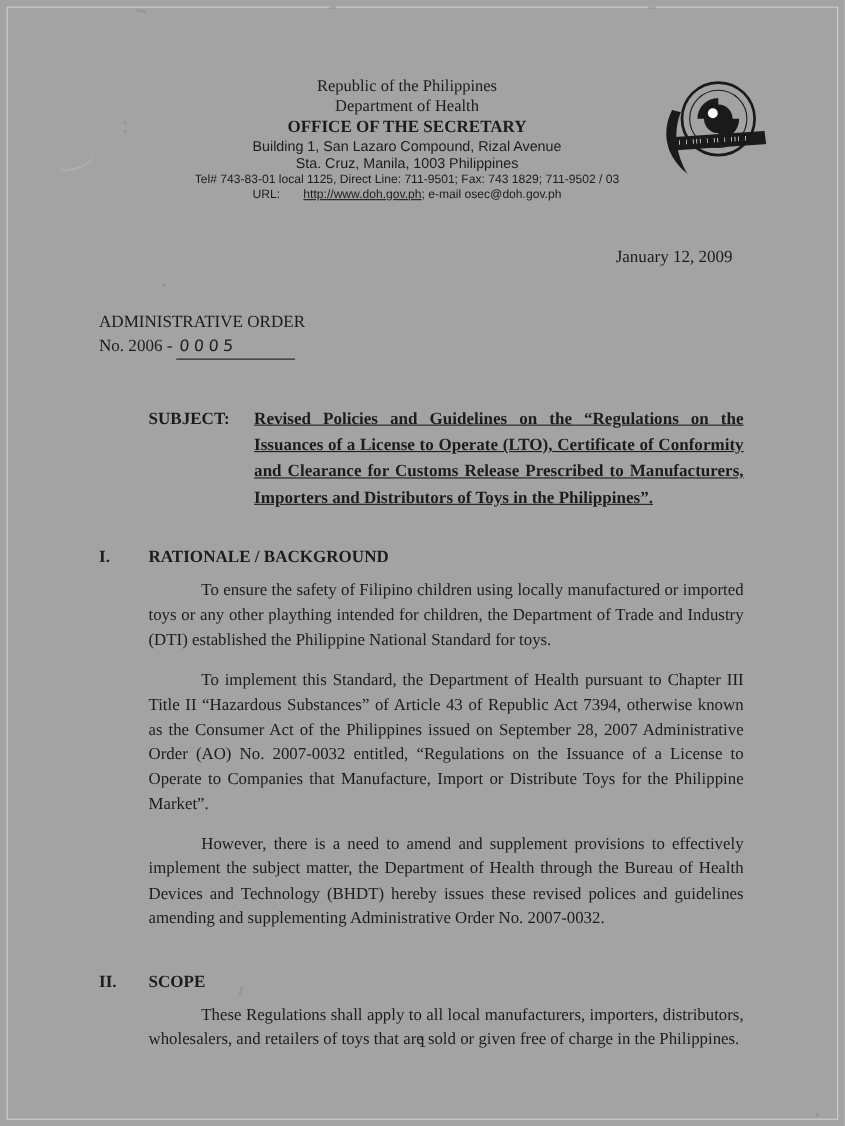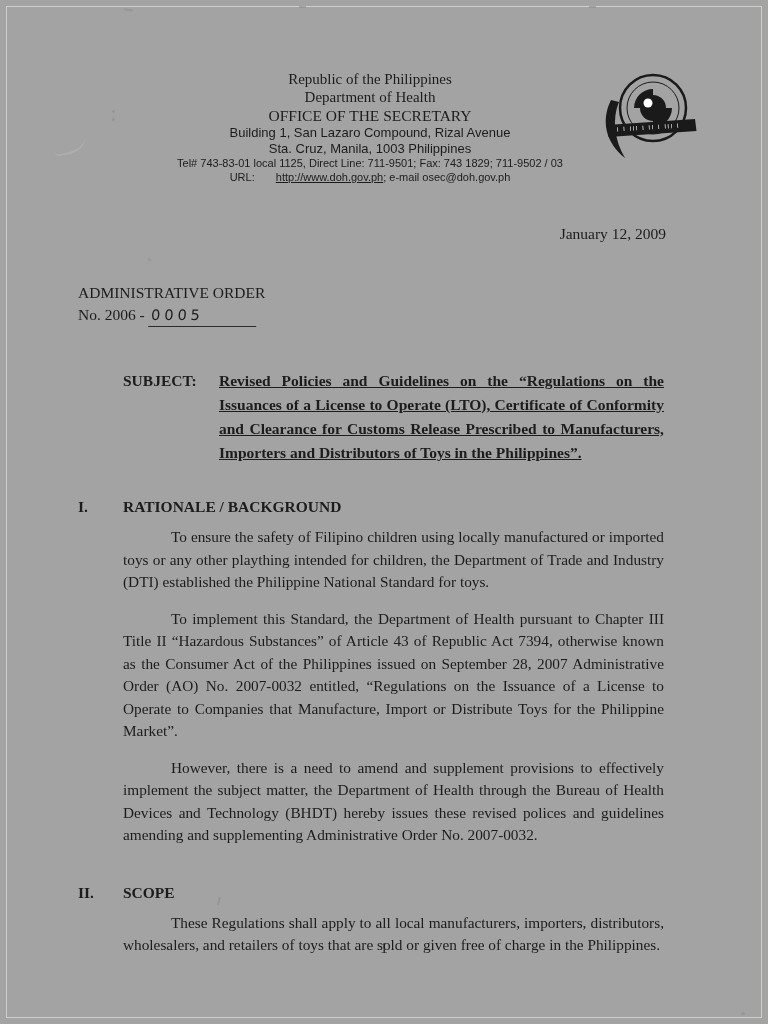--- a/index.html
+++ b/index.html
@@ -21,37 +21,37 @@
     border: 1px solid #cfcfc9;
     pointer-events: none;
   }
 
   
   .letterhead-text {
     position: absolute; left: 90px; top: 70px; width: 560px;
     text-align: center;
   }
   .lh-serif   { font-size: 15px; line-height: 18px; }
-  .lh-serif-b { font-size: 15.5px; line-height: 19px; font-weight: normal; }
+  .lh-serif-b { font-size: 15.5px; line-height: 19px; font-weight: bold; }
   .lh-sans    { font-family: "Liberation Sans", sans-serif; font-size: 13px; line-height: 15.5px; }
   .lh-small   { font-family: "Liberation Sans", sans-serif; font-size: 11px; line-height: 14px; }
   .underline  { text-decoration: underline; padding-left: 18px; }
 
   .logo {
     position: absolute; left: 595px; top: 70px;
     width: 104px; height: 92px;
   }
 
   
   .date-line {
     position: absolute; left: 400px; top: 225px; width: 266px;
     text-align: right; font-size: 15.5px;
   }
   .body-content {
-    position: absolute; left: 78px; top: 283px; width: 586px;
+    position: absolute; left: 90px; top: 283px; width: 586px;
   }
   .order-title { font-size: 15.5px; line-height: 20px; }
   .order-number { font-size: 15.5px; line-height: 22px; margin-top: 1px; }
   .handwritten {
     display: inline-block; min-width: 108px;
     border-bottom: 1.5px solid #2a2a2a;
     font-family: "DejaVu Sans", sans-serif;
     font-size: 14.5px; letter-spacing: 4px;
     transform: skewX(-4deg);
     padding-left: 2px;

